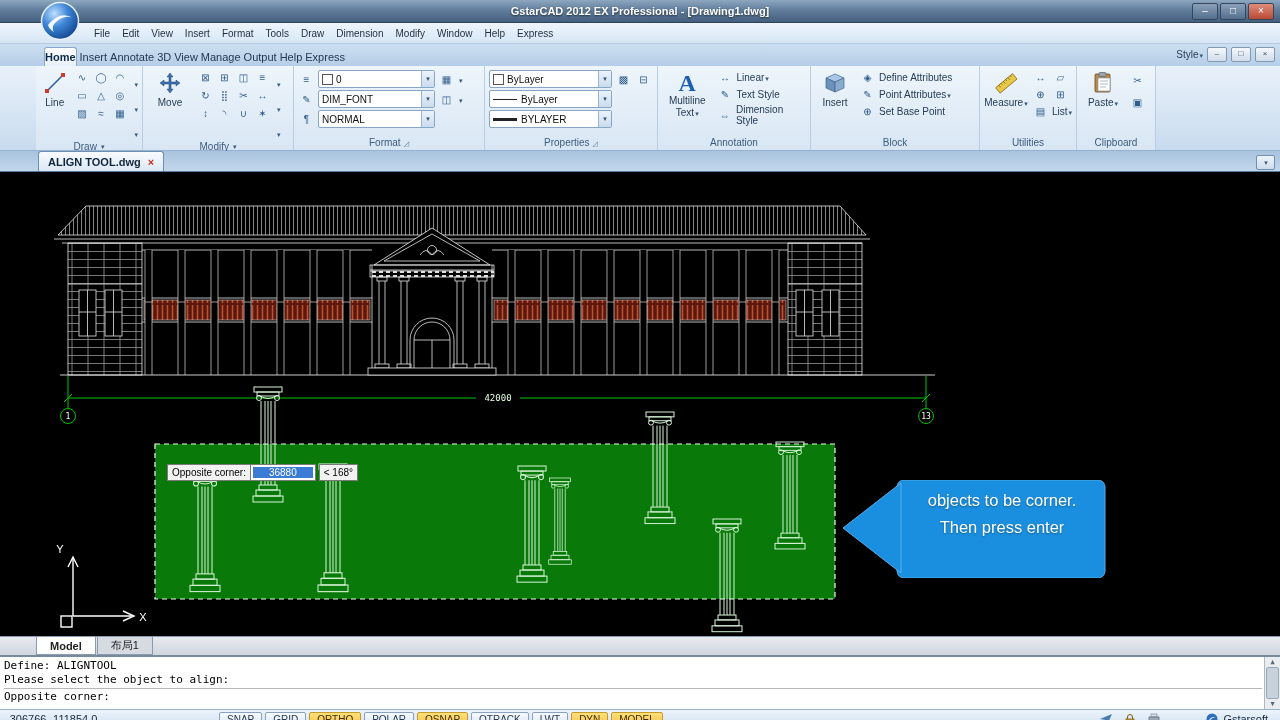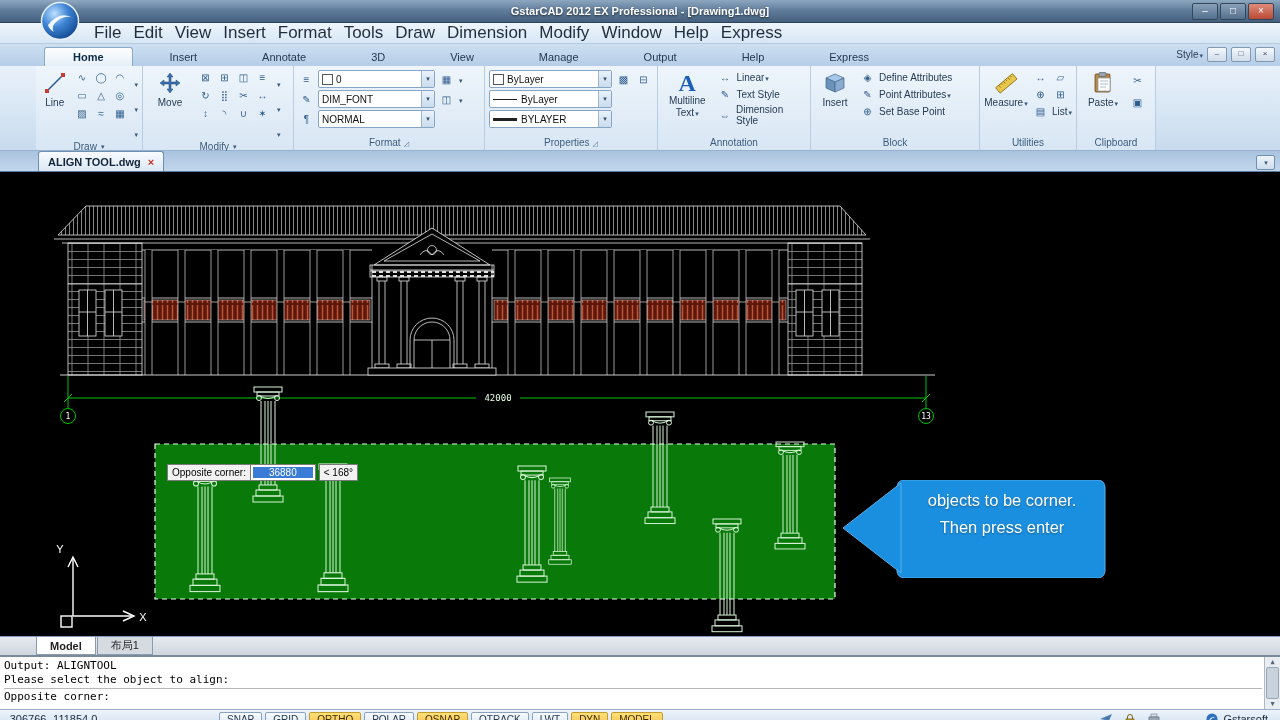--- a/index.html
+++ b/index.html
@@ -11,25 +11,25 @@
   .title{flex:1;text-align:center;color:#fff;font-size:11px;font-weight:bold;text-shadow:0 1px 2px rgba(0,0,0,.6)}
   .win-controls{position:absolute;right:6px;top:3px;display:flex;gap:2px}
   .wbtn{width:24px;height:15px;font-size:10px;line-height:13px;text-align:center;color:#fff;background:linear-gradient(#8aa0b8,#546f8d);border:1px solid #33475c;border-radius:2px}
   .wbtn.close{background:linear-gradient(#e08b7a,#b84a35)}
 
   
   .app-logo{position:absolute;left:40px;top:1px;width:40px;height:40px;z-index:60}
 
   
   .menubar{height:20px;background:linear-gradient(#eef5fc,#d7e6f5);display:flex;align-items:center;padding-left:88px;border-bottom:1px solid #b6cbe0}
-  .menu-item{font-size:17px;color:#1e2e3e;padding:2px 6px;cursor:default}
+  .menu-item{font-size:10px;color:#1e2e3e;padding:2px 6px;cursor:default}
 
   
   .tabrow{height:22px;background:linear-gradient(#cde0f2,#b5cde7);display:flex;align-items:flex-end;padding-left:44px;position:relative}
-  .rtab{font-size:11px;color:#223952;padding:3px 28px;border-radius:3px 3px 0 0;margin-right:9px}
+  .rtab{font-size:11px;color:#223952;padding:3px 0;border-radius:3px 3px 0 0;margin-right:3px}
   .rtab.active{background:linear-gradient(#fdfeff,#e6eff8);border:1px solid #8aa8c8;border-bottom:none;color:#0a2a4a;font-weight:bold}
   .tabrow-right{position:absolute;right:5px;top:3px;display:flex;align-items:center;gap:4px;font-size:10px;color:#2a4058}
   .mini-btn{width:18px;height:13px;border:1px solid #8098b0;background:linear-gradient(#f4f8fc,#cfdcea);font-size:8px;line-height:11px;text-align:center;border-radius:2px;color:#445}
 
   
   .ribbon{height:84px;background:linear-gradient(#e9f1fa,#d2e2f2 70%,#c7daee);display:flex;padding-left:36px;border-bottom:1px solid #96b2d0}
   .panel{display:flex;flex-direction:column;border-right:1px solid #b9cde2;background:linear-gradient(#eef5fb,#d8e6f4)}
   .panel-body{flex:1;display:flex;align-items:flex-start;padding:4px 4px 0;gap:4px}
   .panel-label{height:16px;font-size:10px;color:#3c5c7e;display:flex;align-items:center;justify-content:center;gap:3px}
   .p-draw{width:106px}.p-modify{width:150px}.p-format{width:190px}.p-props{width:172px}
@@ -566,21 +566,21 @@
     </div>
   </div>
 
   <div class="layouttabs">
     <div class="ltab active">Model</div>
     <div class="ltab">布局1</div>
   </div>
 
   <div class="cmd">
     <div class="cmd-lines">
-      <div>Output: ALIGNTOOL</div>
+      <div>Define: ALIGNTOOL</div>
       <div>Please select the object to align:</div>
       <div class="cmd-prompt">Opposite corner:</div>
     </div>
     <div class="cmd-scroll">
       <span>▲</span>
       <span class="cmd-thumb"></span>
       <span>▼</span>
     </div>
   </div>
 

